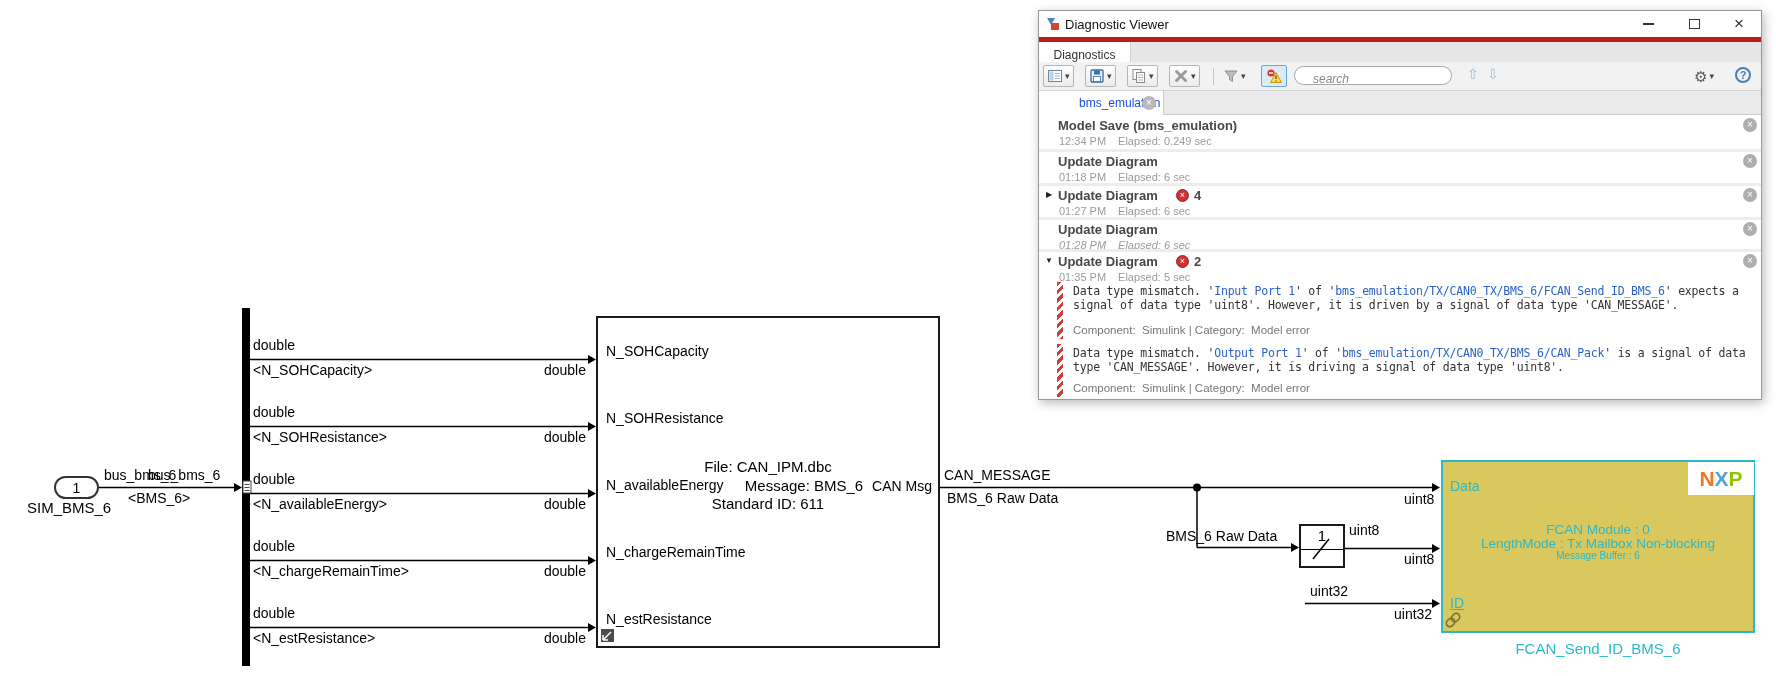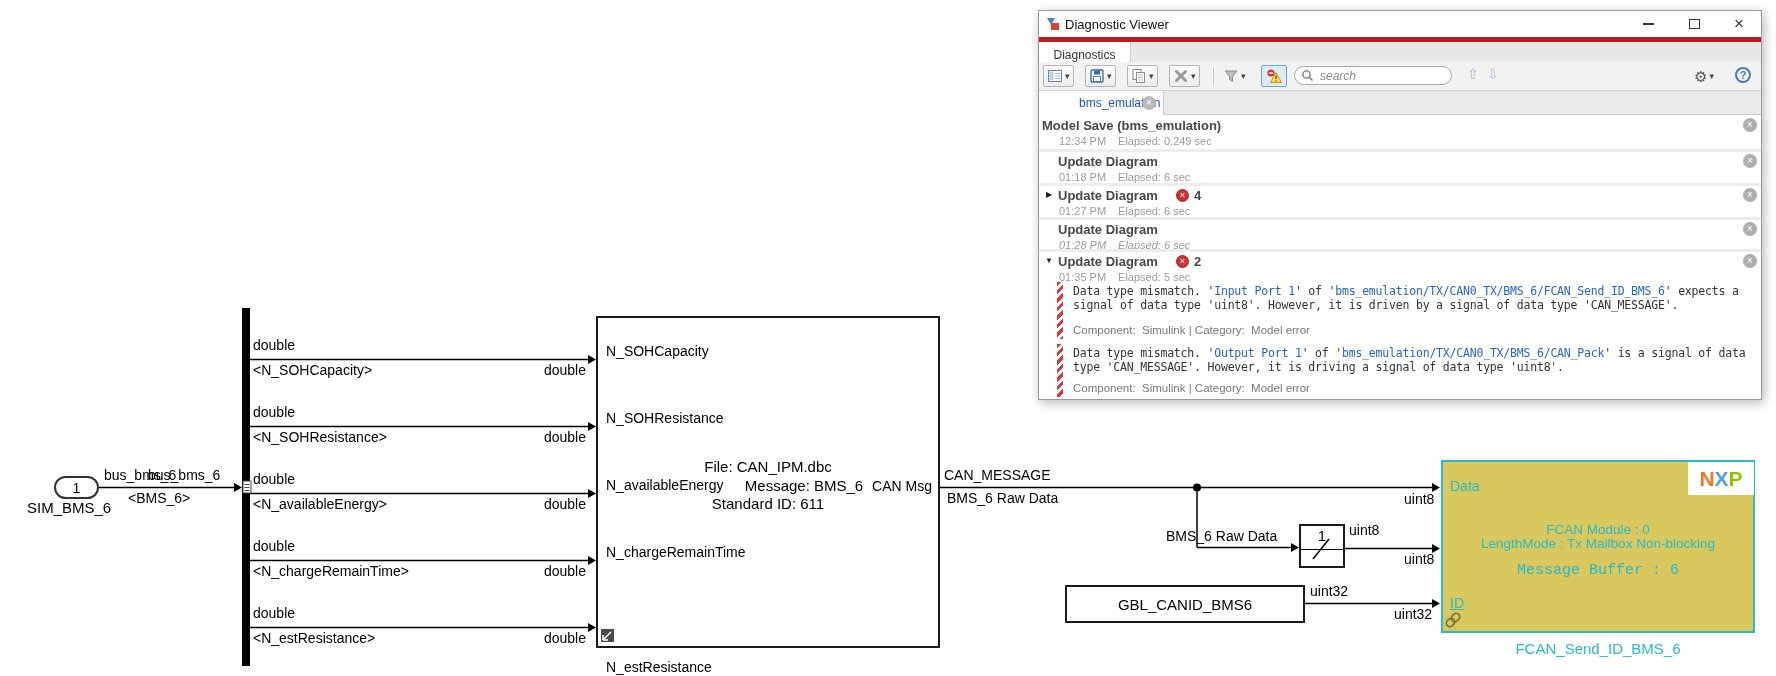--- a/index.html
+++ b/index.html
@@ -26,21 +26,21 @@
   .tab{position:absolute;left:0;top:0;width:92px;height:25px;background:#fff;border-right:1px solid #cfcfcf;
        display:flex;align-items:center;justify-content:center;font-size:12px;color:#333;box-sizing:border-box;}
   .toolbar{position:absolute;left:0;top:51px;width:100%;height:29px;background:#f2f2f2;border-bottom:1px solid #d4d4d4;box-sizing:border-box;}
   .tbtn{position:absolute;top:3px;height:22px;border:1px solid #b5b5b5;border-radius:2px;
         background:linear-gradient(#fefefe,#ececec);display:flex;align-items:center;padding:0 3px;gap:2px;box-sizing:border-box;}
   .tbtn.flat{border:none;background:none;}
   .tbtn.pressed{border:1px solid #6aa6d8;background:#dcebf7;}
   .dd{font-size:9px;color:#444;line-height:1;}
   .tsep{position:absolute;width:1px;height:17px;background:#c4c4c4;top:6px;}
   .search{position:absolute;top:4px;height:19px;border:1px solid #a8a8a8;border-radius:10px;background:#fff;
-          display:flex;align-items:center;padding:0 6px;gap:4px;box-sizing:border-box;}
+          display:flex;align-items:center;padding:0 6px;gap:4px;box-sizing:border-box;flex-direction:column;}
   .search input{border:none;outline:none;width:120px;font-size:12px;font-style:italic;color:#444;
                 font-family:"Liberation Sans",sans-serif;background:transparent;}
   .search input::placeholder{color:#8a8a8a;font-style:italic;}
   .navarr{position:absolute;top:5px;font-size:14px;color:#a3bdd6;line-height:1;}
   .helpbtn{position:absolute;top:5px;width:16px;height:16px;border:2px solid #4a7ebb;border-radius:50%;
            display:flex;align-items:center;justify-content:center;font-size:11px;font-weight:bold;color:#4a7ebb;box-sizing:border-box;}
   .chiprow{position:absolute;left:0;top:80px;width:100%;height:24px;background:#eaeaea;border-bottom:1px solid #cbcbcb;box-sizing:border-box;}
   .chip{position:absolute;left:0;top:0;width:125px;height:24px;background:#fff;border-right:1px solid #cfcfcf;box-sizing:border-box;}
   .chip span.lab{position:absolute;left:12px;top:5px;font-size:12px;color:#1d4ed8;margin-left:28px;}
   .circx{position:absolute;width:14px;height:14px;border-radius:50%;background:#aeaeae;color:#fff;
@@ -127,53 +127,50 @@
     <svg width="15" height="15" style="position:absolute;left:3px;bottom:2px;">
       <rect x="0" y="0" width="13" height="13" fill="#4c4c4c"></rect>
       <path d="M2 11 L10 3" stroke="#fff" stroke-width="1.5" fill="none"></path>
       <path d="M2 11 L7 11 M2 11 L2 6" stroke="#fff" stroke-width="1.5" fill="none"></path>
     </svg>
   </div>
   <span class="dlbl" style="left:606px;top:343px;">N_SOHCapacity</span>
   <span class="dlbl" style="left:606px;top:410px;">N_SOHResistance</span>
   <span class="dlbl" style="left:606px;top:477px;">N_availableEnergy</span>
   <span class="dlbl" style="left:606px;top:544px;">N_chargeRemainTime</span>
-  <span class="dlbl" style="left:606px;top:611px;margin-top:48px;">N_estResistance</span>
+  <span class="dlbl" style="left:606px;top:611px;">N_estResistance</span>
   <span class="dlbl ctr" style="left:598px;top:458px;width:340px;font-size:15px;">File: CAN_IPM.dbc</span>
   <span class="dlbl ctr" style="left:598px;top:477px;width:340px;font-size:15px;padding-left:36px;">Message: BMS_6</span>
   <span class="dlbl ctr" style="left:598px;top:495px;width:340px;font-size:15px;">Standard ID: 611</span>
   <span class="dlbl" style="left:830px;top:478px;width:102px;text-align:right;">CAN Msg</span>
 
   <span class="dlbl" style="left:944px;top:467px;">CAN_MESSAGE</span>
   <span class="dlbl" style="left:947px;top:490px;">BMS_6 Raw Data</span>
   <span class="dlbl" style="left:1404px;top:491px;">uint8</span>
   <span class="dlbl" style="left:1166px;top:528px;">BMS_6 Raw Data</span>
 
   <div class="blk" style="left:1299px;top:524px;width:46px;height:44px;">
     <span style="position:absolute;left:0;top:1px;width:100%;text-align:center;font-size:15px;">1</span>
     <svg width="42" height="40" style="position:absolute;left:0;top:0;">
       <path d="M0 23.5 H42" stroke="#000" stroke-width="1"></path>
       <path d="M12 33 L28 13" stroke="#000" stroke-width="1.5"></path>
     </svg>
   </div>
   <span class="dlbl" style="left:1349px;top:522px;">uint8</span>
   <span class="dlbl" style="left:1404px;top:551px;">uint8</span>
 
-  <div class="blk" style="left:1065px;top:585px;width:240px;height:38px;display:flex;align-items:center;justify-content:center;">
-    <span style="font-size:15px;">GBL_CANID_BMS6</span>
-  </div>
   <span class="dlbl" style="left:1310px;top:583px;">uint32</span>
   <span class="dlbl" style="left:1394px;top:606px;">uint32</span>
 
   <div class="nxp" style="left:1441px;top:460px;width:314px;height:173px;">
     <span class="cy" style="position:absolute;left:7px;top:16px;font-size:14px;">Data</span>
     <span class="cy" style="position:absolute;left:7px;top:133px;font-size:14px;text-decoration:underline;">ID</span>
     <span class="cy ctr" style="position:absolute;left:0;top:60px;width:100%;font-size:13.5px;">FCAN Module : 0</span>
     <span class="cy ctr" style="position:absolute;left:0;top:74px;width:100%;font-size:13.5px;">LengthMode : Tx Mailbox Non-blocking</span>
-    <span class="cy ctr" style="position:absolute;left:0;top:100px;width:100%;font-size:15px;font-family:Liberation Mono, monospace;">Message Buffer : 6</span>
+    <span class="cy ctr" style="position:absolute;left:0;top:88px;width:100%;font-size:10px;">Message Buffer : 6</span>
     <div class="logo" style="left:245px;top:0px;width:66px;height:33px;position:absolute;">
       <span style="color:#ee7624;">N</span>
         <span style="color:#52a3d9;">X</span>
         <span style="color:#8ec300;">P</span>
     </div>
     <svg width="18" height="18" style="position:absolute;left:1px;bottom:2px;">
       <g transform="rotate(-45 9 9)" stroke="#7a7030" stroke-width="1.6" fill="none">
         <rect x="1" y="5.5" width="9" height="7" rx="3.5"></rect>
         <rect x="8" y="5.5" width="9" height="7" rx="3.5"></rect>
       </g>
@@ -273,21 +270,21 @@
       <div class="chip">
         <span class="lab">bms_emulation</span>
         <span class="circx" style="left:103px;top:5px;background:#b9b9b9;">
             <span>×</span>
           </span>
       </div>
     </div>
 
     <div>
       <div>
-        <span class="rtitle" style="left:3px;top:107px;">Model Save (bms_emulation)</span>
+        <span class="rtitle" style="left:19px;top:107px;">Model Save (bms_emulation)</span>
         <span class="rsub" style="left:20px;top:124px;">
             <span>12:34 PM</span>
             <span>Elapsed: 0.249 sec</span>
           </span>
         <span class="circx" style="left:704px;top:107px;">
             <span>×</span>
           </span>
       </div>
       <div class="sep" style="top:138px;"></div>
 

